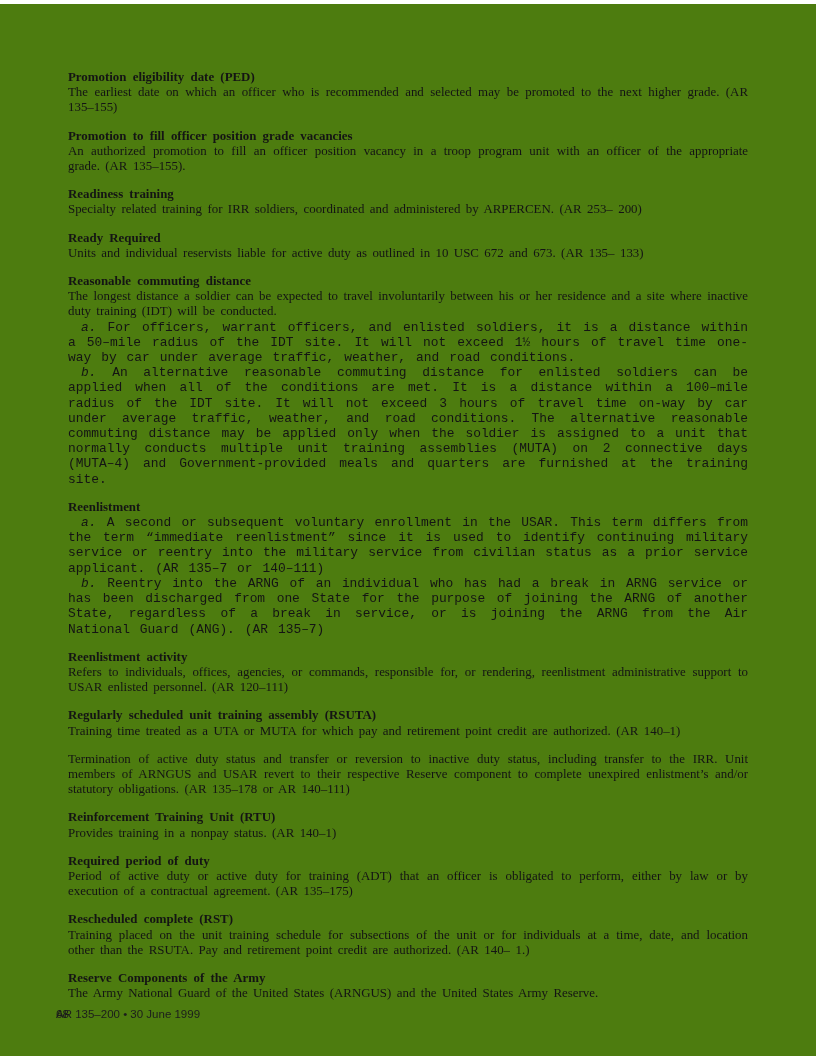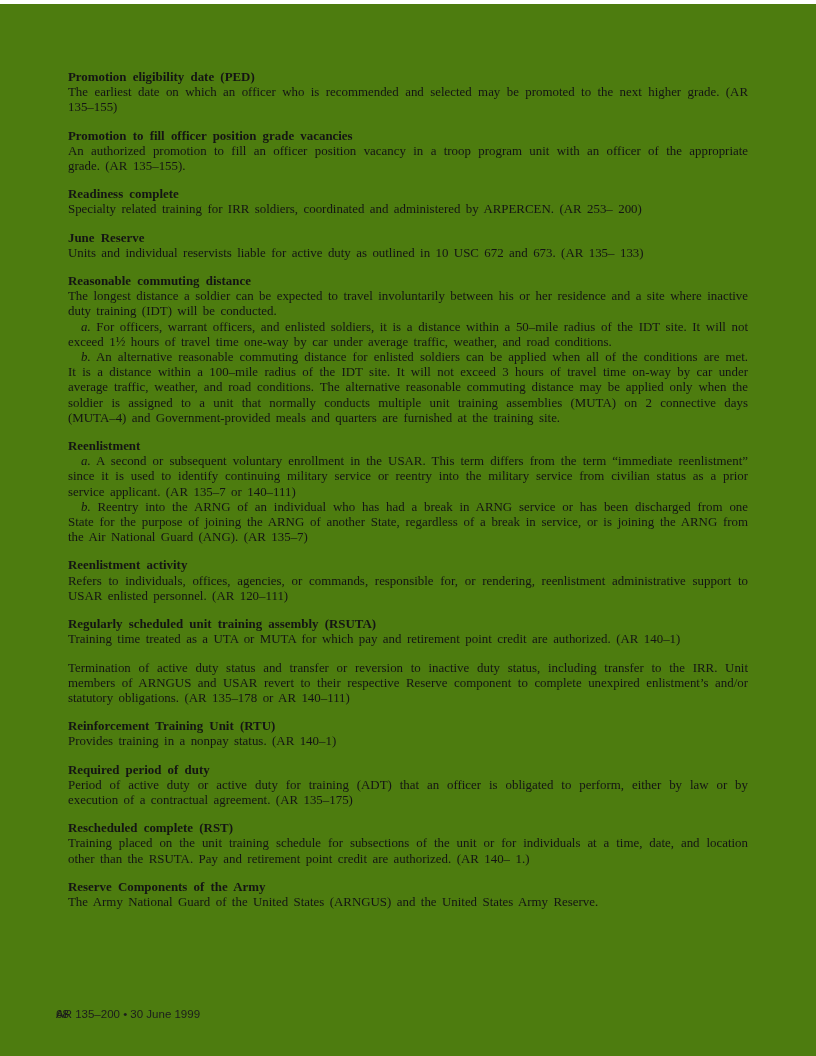--- a/index.html
+++ b/index.html
@@ -27,21 +27,21 @@
     font-weight: bold;
     word-spacing: 3px;
     text-align: left;
   }
   .def {
     font-size: 12.9px;
     line-height: 15.2px;
     text-align: justify;
     word-spacing: 2.2px;
   }
-  .def.sub { text-indent: 13px; }
+  .def.sub { text-indent: 13px; font-family: Liberation Mono, monospace; }
   .plabel { font-style: italic; }
   .footer {
     position: absolute;
     left: 56px;
     top: 1003px;
     width: 680px;
     font-family: "Liberation Sans", sans-serif;
     font-size: 11.5px;
     line-height: 14px;
     color: #1c1c1c;
@@ -59,26 +59,26 @@
       <h3 class="term">Promotion eligibility date (PED)</h3>
       <p class="def">The earliest date on which an officer who is recommended and selected may be promoted to the next higher grade. (AR 135–155)</p>
     </section>
 
     <section class="entry">
       <h3 class="term">Promotion to fill officer position grade vacancies</h3>
       <p class="def">An authorized promotion to fill an officer position vacancy in a troop program unit with an officer of the appropriate grade. (AR 135–155).</p>
     </section>
 
     <section class="entry">
-      <h3 class="term">Readiness complete</h3>
+      <h3 class="term">Readiness training</h3>
       <p class="def">Specialty related training for IRR soldiers, coordinated and administered by ARPERCEN. (AR 253– 200)</p>
     </section>
 
     <section class="entry">
-      <h3 class="term">June Reserve</h3>
+      <h3 class="term">Ready Required</h3>
       <p class="def">Units and individual reservists liable for active duty as outlined in 10 USC 672 and 673. (AR 135– 133)</p>
     </section>
 
     <section class="entry">
       <h3 class="term">Reasonable commuting distance</h3>
       <p class="def">The longest distance a soldier can be expected to travel involuntarily between his or her residence and a site where inactive duty training (IDT) will be conducted.</p>
       <p class="def sub"><i class="plabel">a.</i> <span>For officers, warrant officers, and enlisted soldiers, it is a distance within a 50–mile radius of the IDT site. It will not exceed 1½ hours of travel time one-way by car under average traffic, weather, and road conditions.</span></p>
       <p class="def sub"><i class="plabel">b.</i> <span>An alternative reasonable commuting distance for enlisted soldiers can be applied when all of the conditions are met. It is a distance within a 100–mile radius of the IDT site. It will not exceed 3 hours of travel time on-way by car under average traffic, weather, and road conditions. The alternative reasonable commuting distance may be applied only when the soldier is assigned to a unit that normally conducts multiple unit training assemblies (MUTA) on 2 connective days (MUTA–4) and Government-provided meals and quarters are furnished at the training site.</span></p>
     </section>
 

